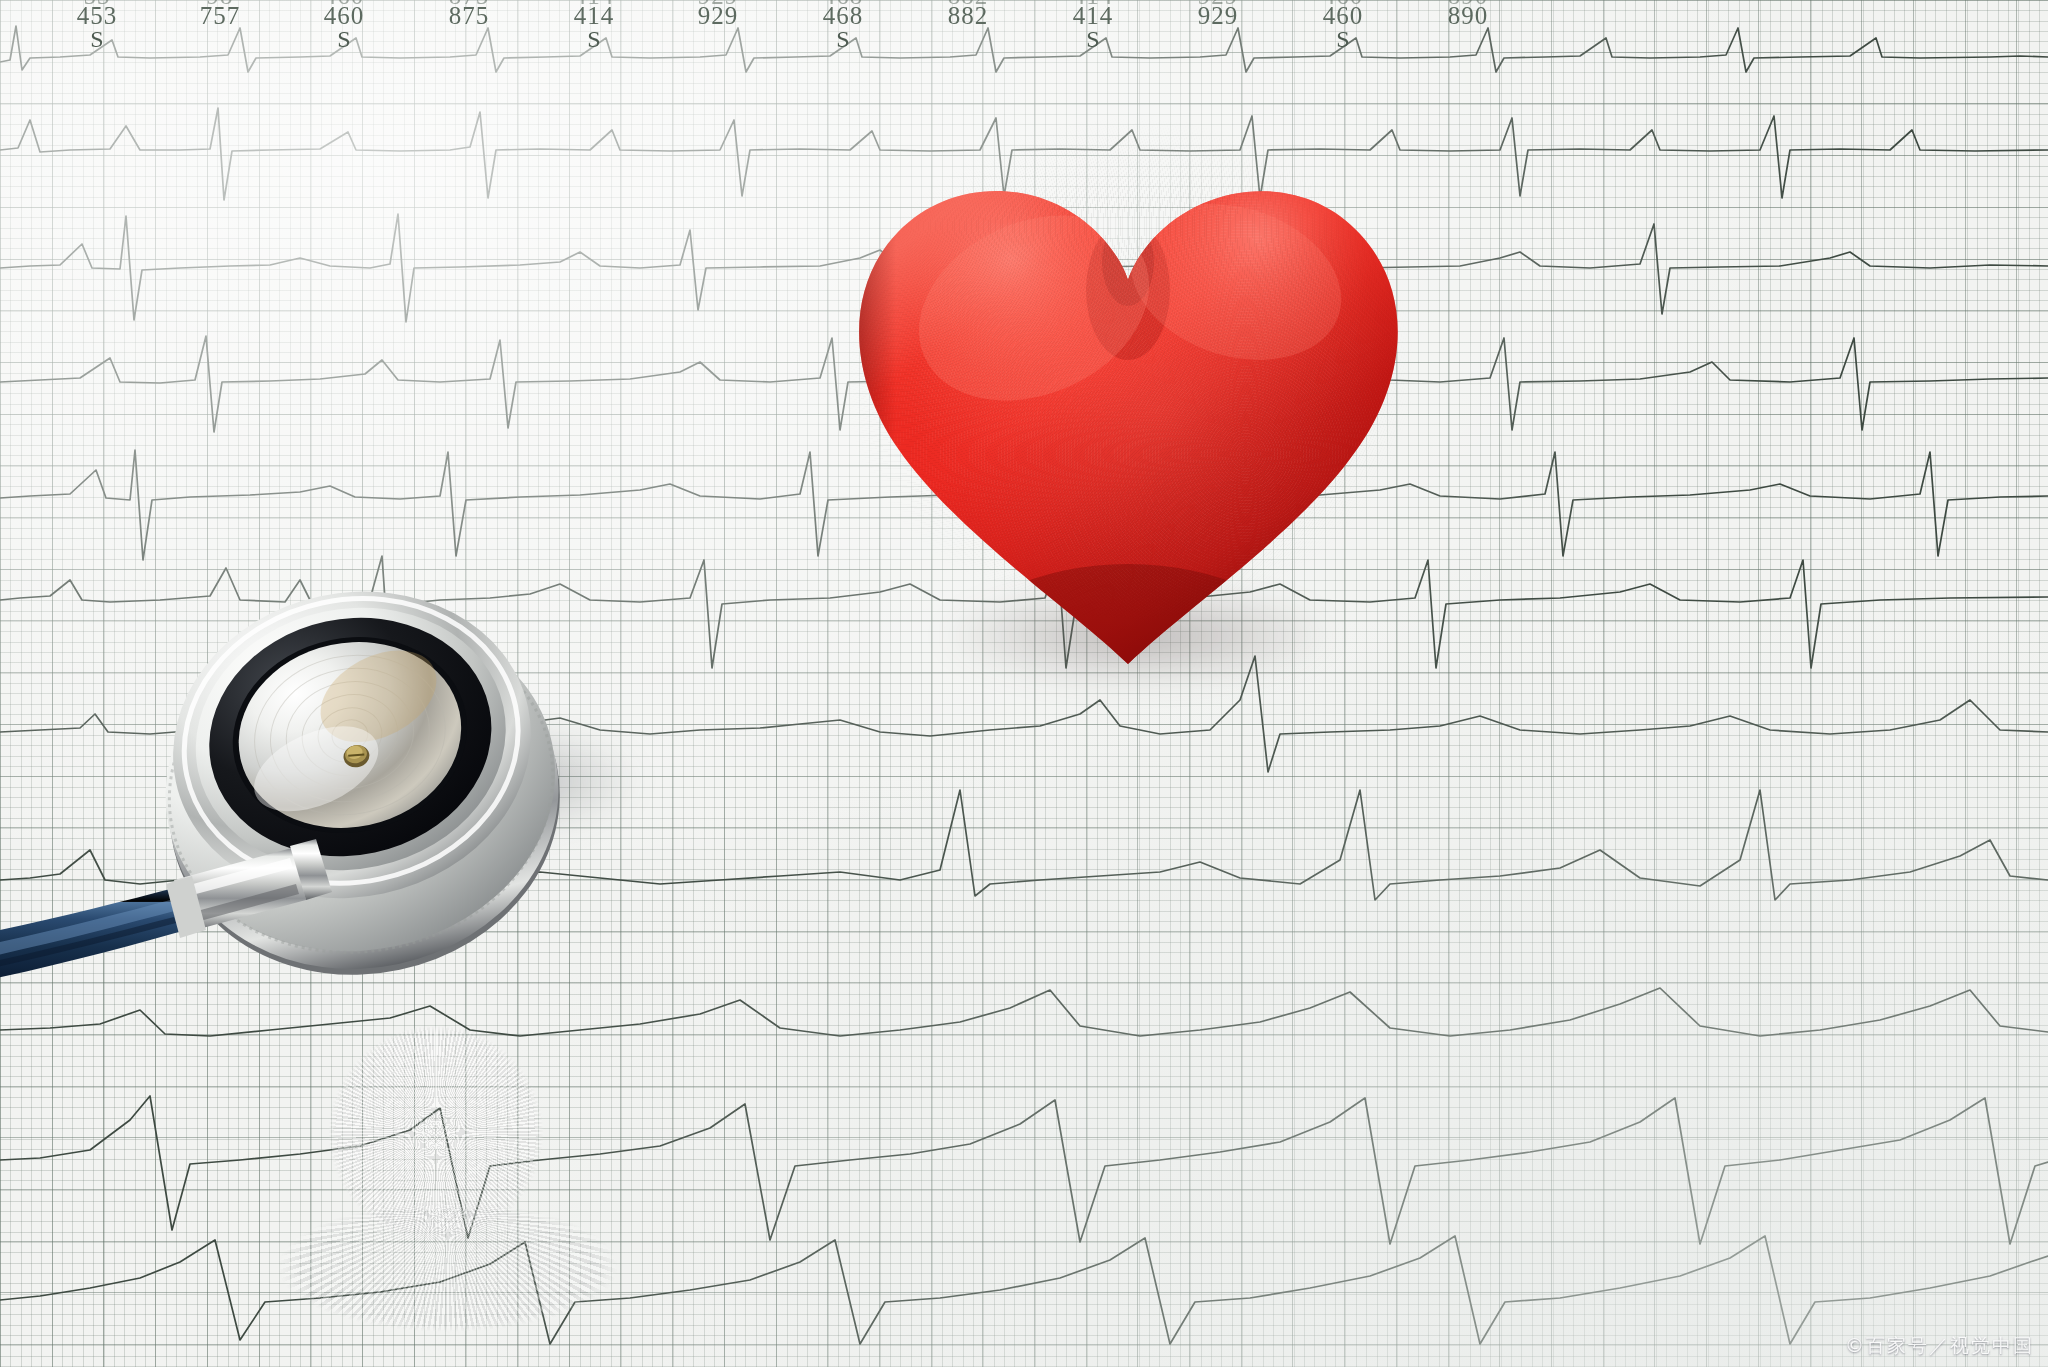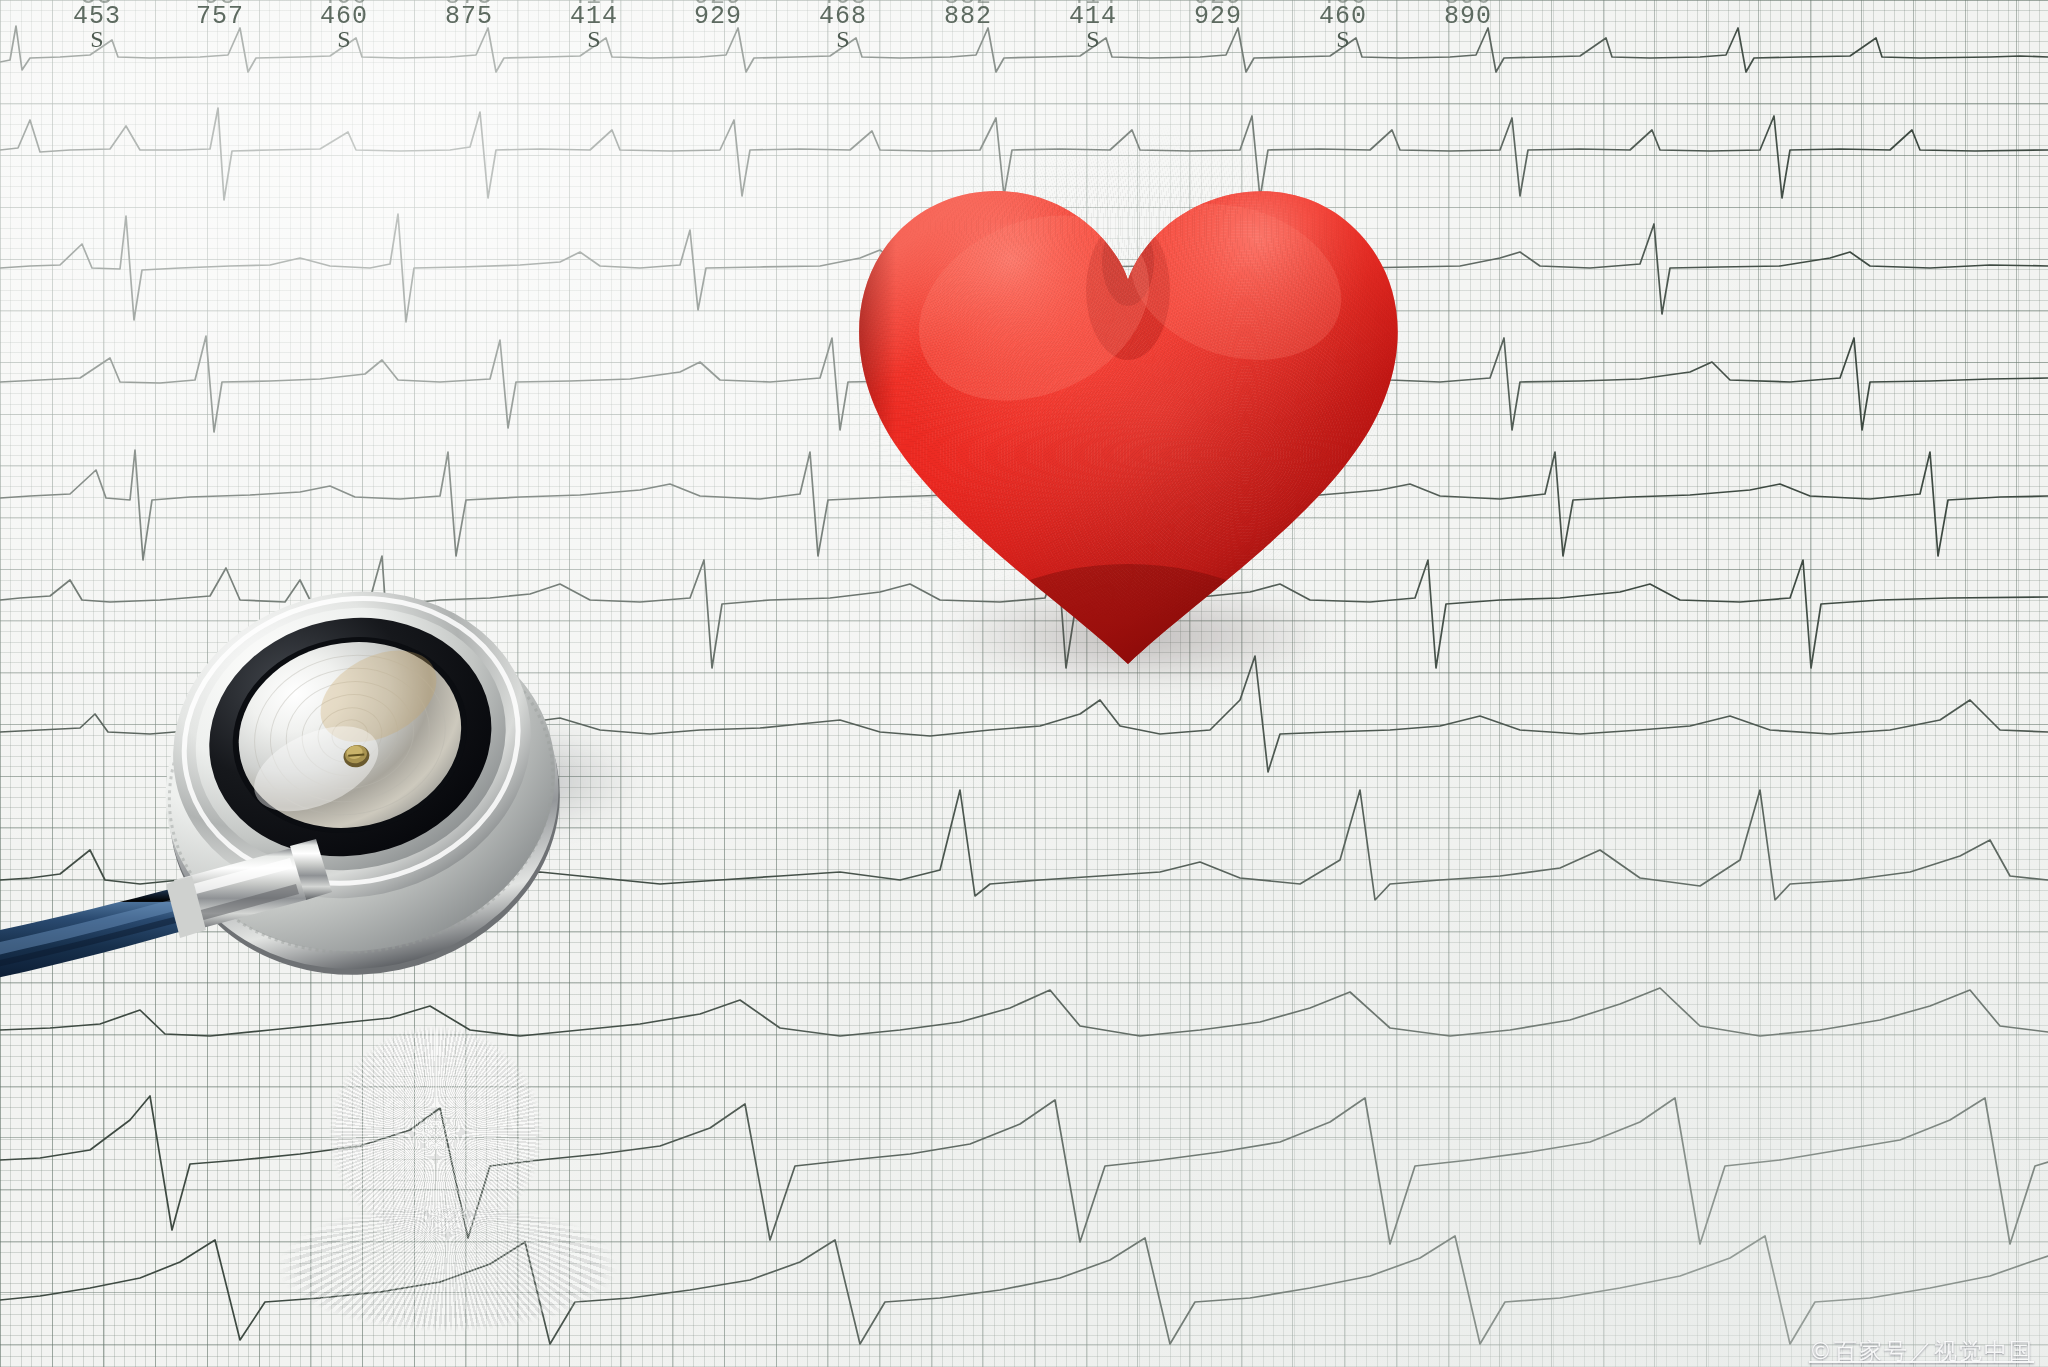--- a/index.html
+++ b/index.html
@@ -43,21 +43,21 @@
   
   .traces{position:absolute;inset:0;}
   .traces svg{display:block;width:100%;height:100%;}
   .trace{fill:none;stroke:#3e4a42;stroke-width:1.7;stroke-linejoin:round;stroke-linecap:round;}
 
   
   .nums-row{
     position:absolute;left:0;right:0;
     height:22px;
     color:#5d6a60;
-    font-family:Liberation Mono, monospace;
+    font-family:Liberation Serif, serif;
     font-size:25px;
     letter-spacing:1px;
   }
   .nums-row.row-cut{top:-18px;opacity:.55;}
   .nums-row.row-main{top:2px;}
   .num-item{position:absolute;top:0;transform:translateX(-50%);white-space:nowrap;}
 
   .s-row{position:absolute;left:0;right:0;top:26px;height:30px;}
   .s-mark{
     position:absolute;top:0;transform:translateX(-50%);
@@ -118,28 +118,27 @@
     background:repeating-conic-gradient(from 0deg at 50% 10%,
         rgba(255,255,255,.42) 0deg 1.4deg,
         rgba(150,152,155,.22) 1.4deg 2.8deg);
     -webkit-mask-image:radial-gradient(closest-side, #000 88%, transparent 100%);
             mask-image:radial-gradient(closest-side, #000 88%, transparent 100%);
     opacity:.8;pointer-events:none;
   }
 
   
   .watermark{
-    position:absolute;right:14px;bottom:0;
+    position:absolute;right:14px;bottom:8px;
     color:rgba(255,255,255,.88);
     font-family:"DejaVu Sans",sans-serif;
-    font-size:23px;
+    font-size:19px;
     letter-spacing:2px;
     text-shadow:0 1px 2px rgba(40,40,60,.45);
     white-space:nowrap;
-    text-decoration:underline;
   }
 </style>
 </head>
 <body>
 
 <div id="stage">
 
   <div class="ecg-paper">
     <div class="grid-fine"></div>
     <div class="grid-bold"></div>

